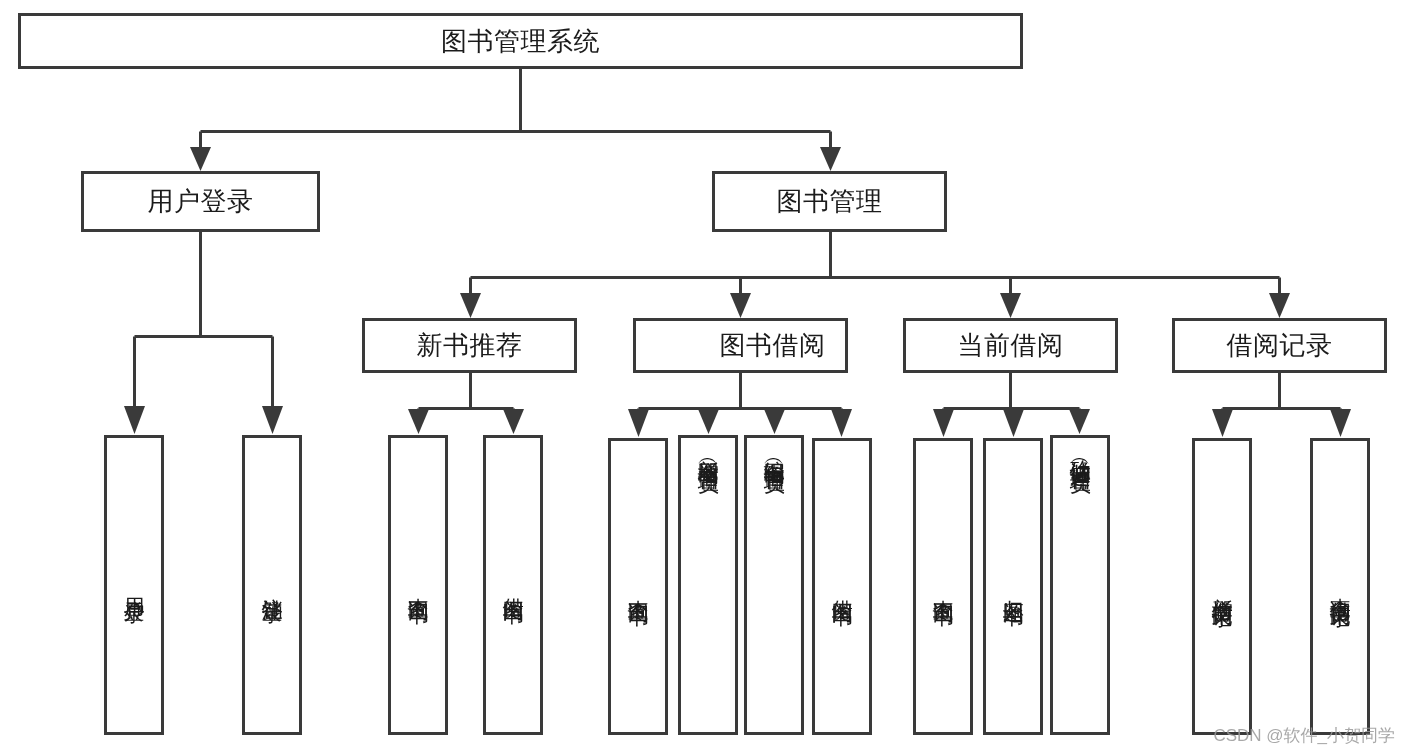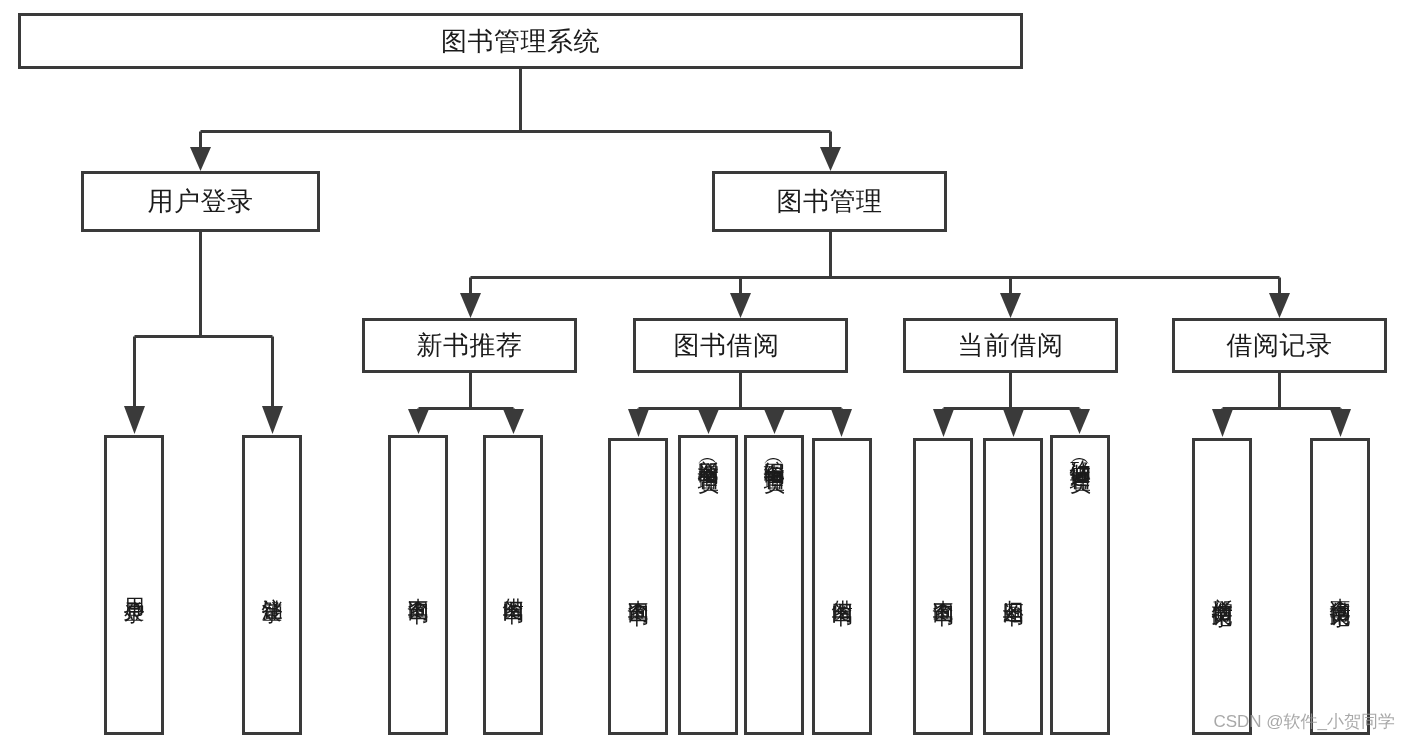--- a/index.html
+++ b/index.html
@@ -66,21 +66,21 @@
     padding-top: 6px;
     box-sizing: border-box;
   }
   .node-label.vertical.centered {
     justify-content: center;
     padding-top: 0;
   }
   #watermark {
     position: absolute;
     right: 10px;
-    bottom: 14px;
+    bottom: 0;
     font-size: 17px;
     color: #9a9a9a;
     font-family: "Liberation Sans", "DejaVu Sans", sans-serif;
     white-space: nowrap;
     opacity: 0.85;
   }
 </style>
 </head>
 <body>
 
@@ -191,21 +191,21 @@
   </svg>
 
   <div class="node-label horizontal" style="left:19px; top:15px; width:1003px; height:53px;">图书管理系统</div>
 
   <div class="node-label horizontal" style="left:82px; top:173px; width:237px; height:58px;">用户登录</div>
 
   <div class="node-label horizontal" style="left:363px; top:320px; width:213px; height:52px;">新书推荐</div>
 
   <div class="node-label horizontal" style="left:713px; top:173px; width:233px; height:58px;">图书管理</div>
 
-  <div class="node-label horizontal" style="left:602px; top:320px; width:249px; height:52px;">图书借阅</div>
+  <div class="node-label horizontal" style="left:648px; top:320px; width:249px; height:52px;">图书借阅</div>
 
   <div class="node-label horizontal" style="left:904px; top:320px; width:213px; height:52px;">当前借阅</div>
 
   <div class="node-label horizontal" style="left:1173px; top:320px; width:213px; height:52px;">借阅记录</div>
 
   <div class="node-label vertical centered" style="left:105px; top:437px; width:58px; height:296px;">用户登录</div>
 
   <div class="node-label vertical centered" style="left:243px; top:437px; width:58px; height:296px;">注销登录</div>
 
   <div class="node-label vertical centered" style="left:389px; top:437px; width:58px; height:296px;">查询图书</div>

